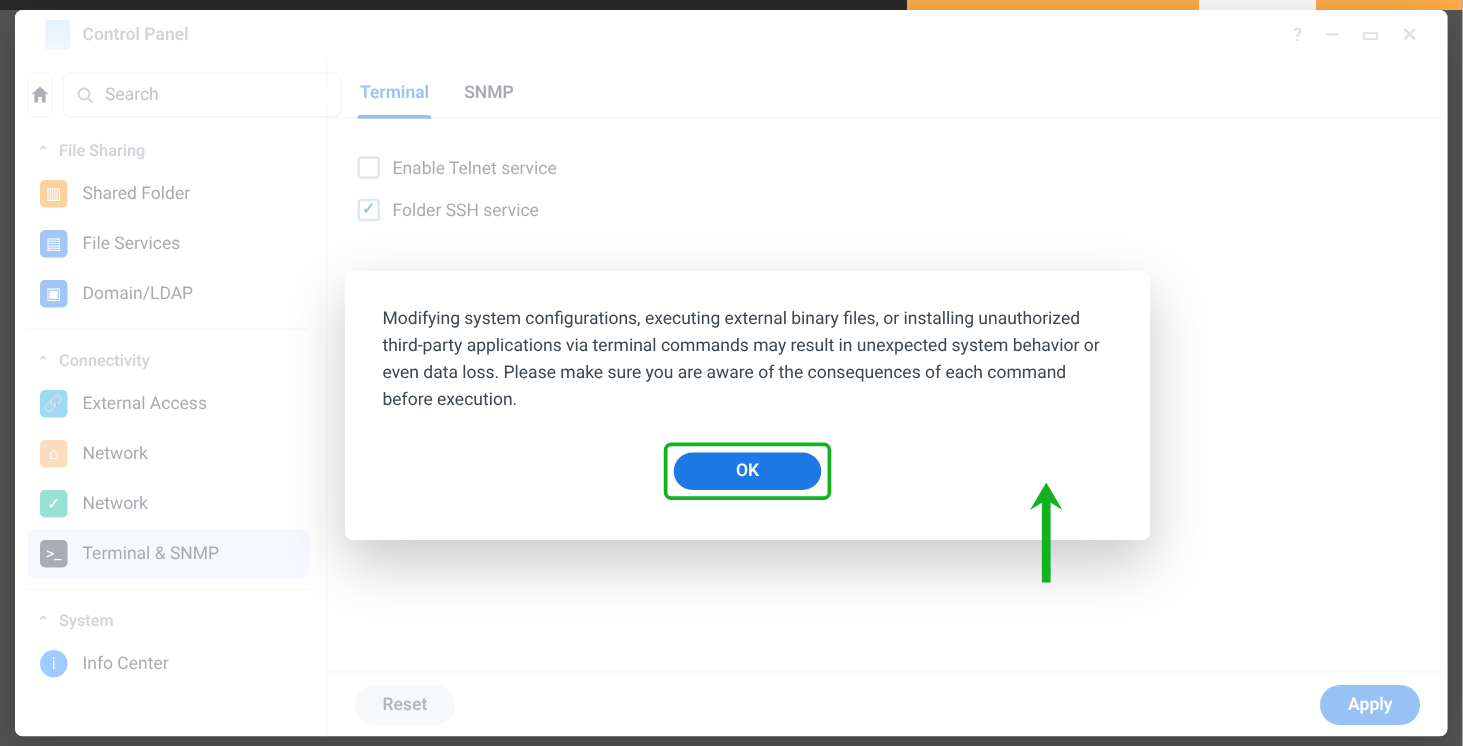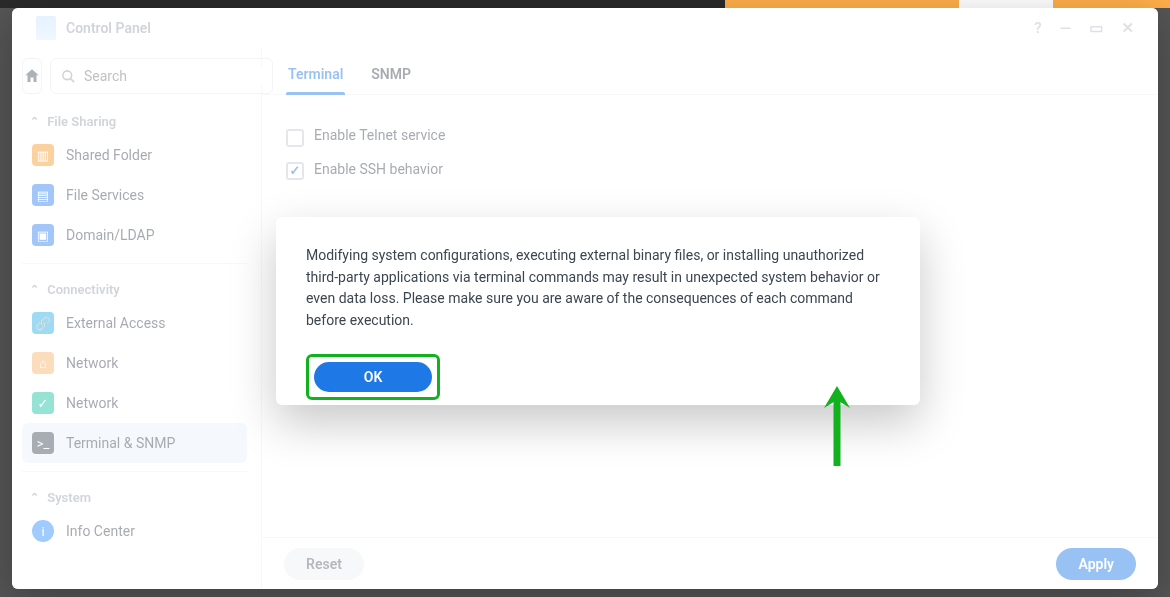--- a/index.html
+++ b/index.html
@@ -31,34 +31,34 @@
   .ic.teal{background:#17c2a2}.ic.dark{background:#3d4a55}.ic.home{background:#f7b26b}
   .sep{height:1px;background:#eef0f2;margin:8px 0}
   
   .main{flex:1;display:flex;flex-direction:column;min-width:0}
   .tabs{display:flex;gap:24px;padding:16px 24px 0;border-bottom:1px solid #eef0f2}
   .tab{padding:2px 2px 12px;font-size:14px;font-weight:600;color:#3c4650;position:relative}
   .tab.active{color:#1e78e6}
   .tab.active::after{content:"";position:absolute;left:0;right:0;bottom:-1px;height:3px;background:#1e78e6;border-radius:2px 2px 0 0}
   .content{flex:1;padding:18px 24px;color:#3c4650;font-size:14px;line-height:1.55;position:relative;overflow:hidden}
   .content a{color:#1e78e6;text-decoration:underline}
-  .check-row{display:flex;align-items:flex-end;gap:10px;margin-top:12px}
+  .check-row{display:flex;align-items:flex-start;gap:10px;margin-top:12px}
   .chk{width:18px;height:18px;border:2px solid #c2cad2;border-radius:3px;display:flex;align-items:center;justify-content:center;font-size:13px;color:#1e78e6}
   .chk.checked::before{content:"✓";font-weight:700}
   .security-note{color:#3c4650;position:absolute;left:318px;top:145px;white-space:nowrap}
   
   .footer{height:52px;border-top:1px solid #eef0f2;display:flex;align-items:center;justify-content:space-between;gap:12px;padding:0 22px}
   .btn{height:32px;padding:0 22px;border-radius:16px;border:0;font-size:14px;font-weight:600}
   .btn.reset{background:#eef0f2;color:#5a636c}
   .btn.apply{background:#1e78e6;color:#fff}
   
   .overlay{position:absolute;inset:0;background:rgba(255,255,255,.55)}
-  .dialog{position:absolute;left:264px;top:209px;width:644px;background:#fff;border-radius:6px;box-shadow:0 18px 46px rgba(0,0,0,.22);padding:28px 30px 5px}
+  .dialog{position:absolute;left:264px;top:209px;width:644px;background:#fff;border-radius:6px;box-shadow:0 18px 46px rgba(0,0,0,.22);padding:28px 30px 32px}
   .dialog p{color:#3c4650;font-size:14px;line-height:1.55}
-  .dialog .actions{display:flex;justify-content:flex-start;margin-top:22px}
+  .dialog .actions{display:flex;justify-content:center;margin-top:22px}
   .ok-wrap{border:3px solid #12b21f;border-radius:6px;padding:5px}
   .btn.ok{background:#1e78e6;color:#fff;height:30px;width:118px;border-radius:15px}
   .arrow{position:absolute;left:810px;top:378px;color:#12b21f}
   svg{display:block}
 </style>
 </head>
 <body>
 
 <div class="bg-strip"></div>
 
@@ -149,21 +149,21 @@
         <div class="tab active">Terminal</div>
         <div class="tab">SNMP</div>
       </div>
       <div class="content">
         <div class="check-row">
           <div class="chk"></div>
           <span>Enable Telnet service</span>
         </div>
         <div class="check-row">
           <div class="chk checked"></div>
-          <span>Enable SSH behavior</span>
+          <span>Folder SSH service</span>
         </div>
         <span class="security-note">or maximum system security.</span>
       </div>
       <div class="footer">
         <button class="btn reset">Reset</button>
         <button class="btn apply">Apply</button>
       </div>
     </div>
   </div>
 

